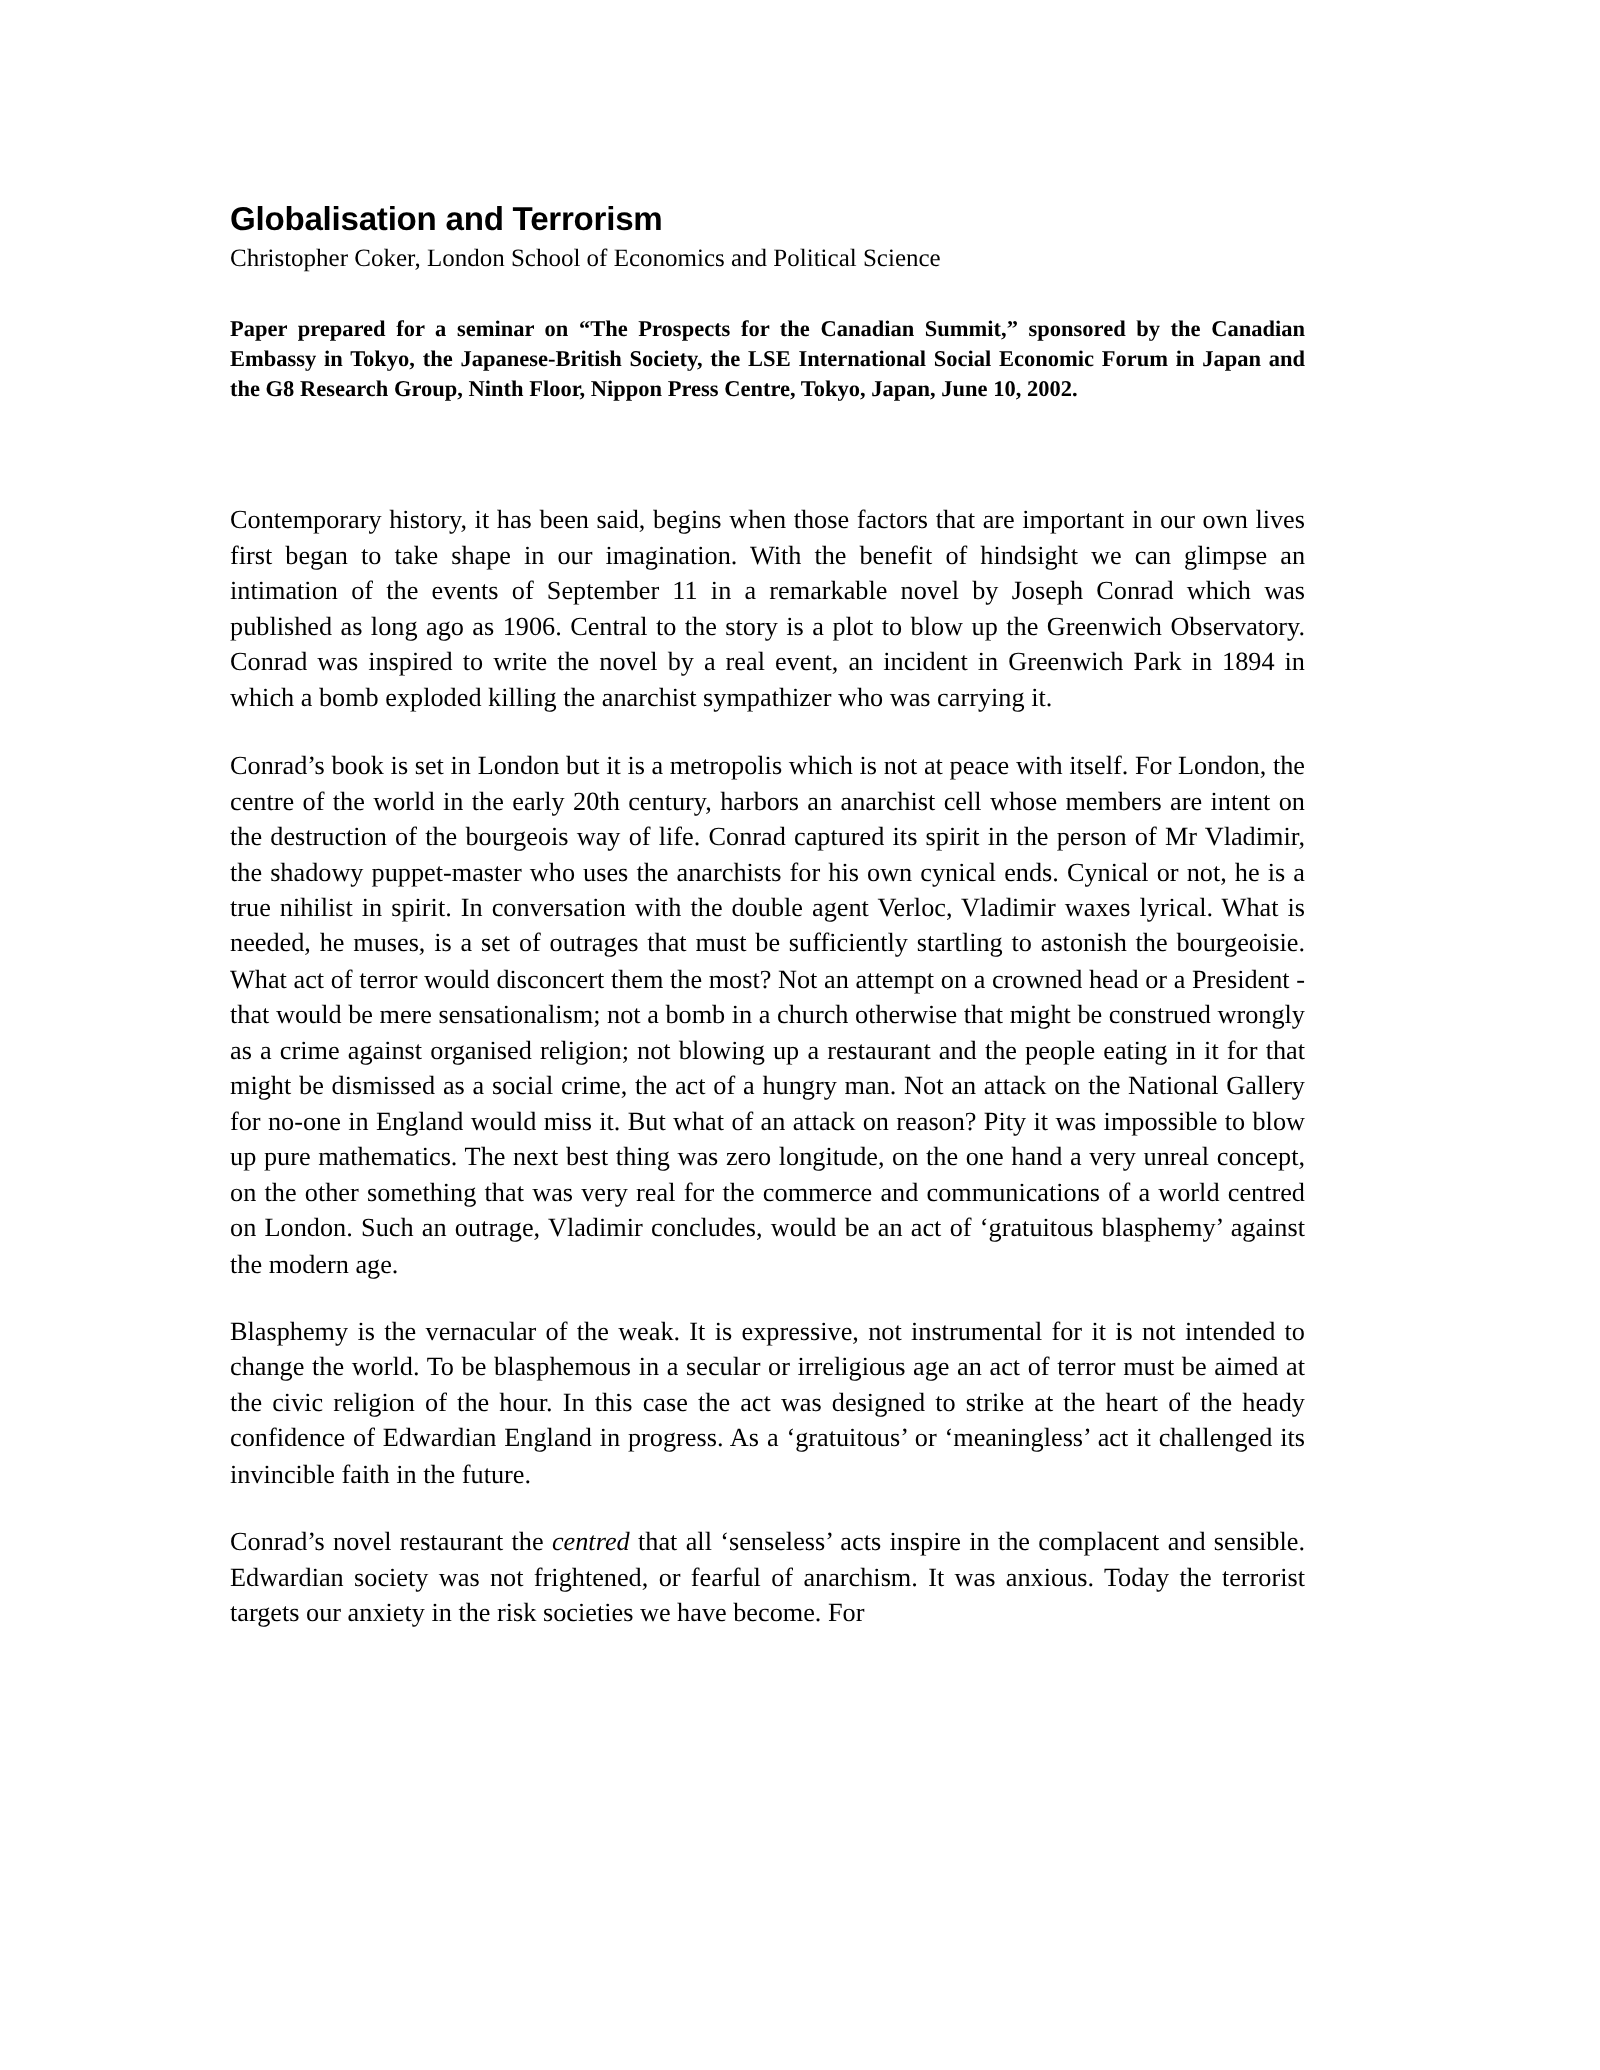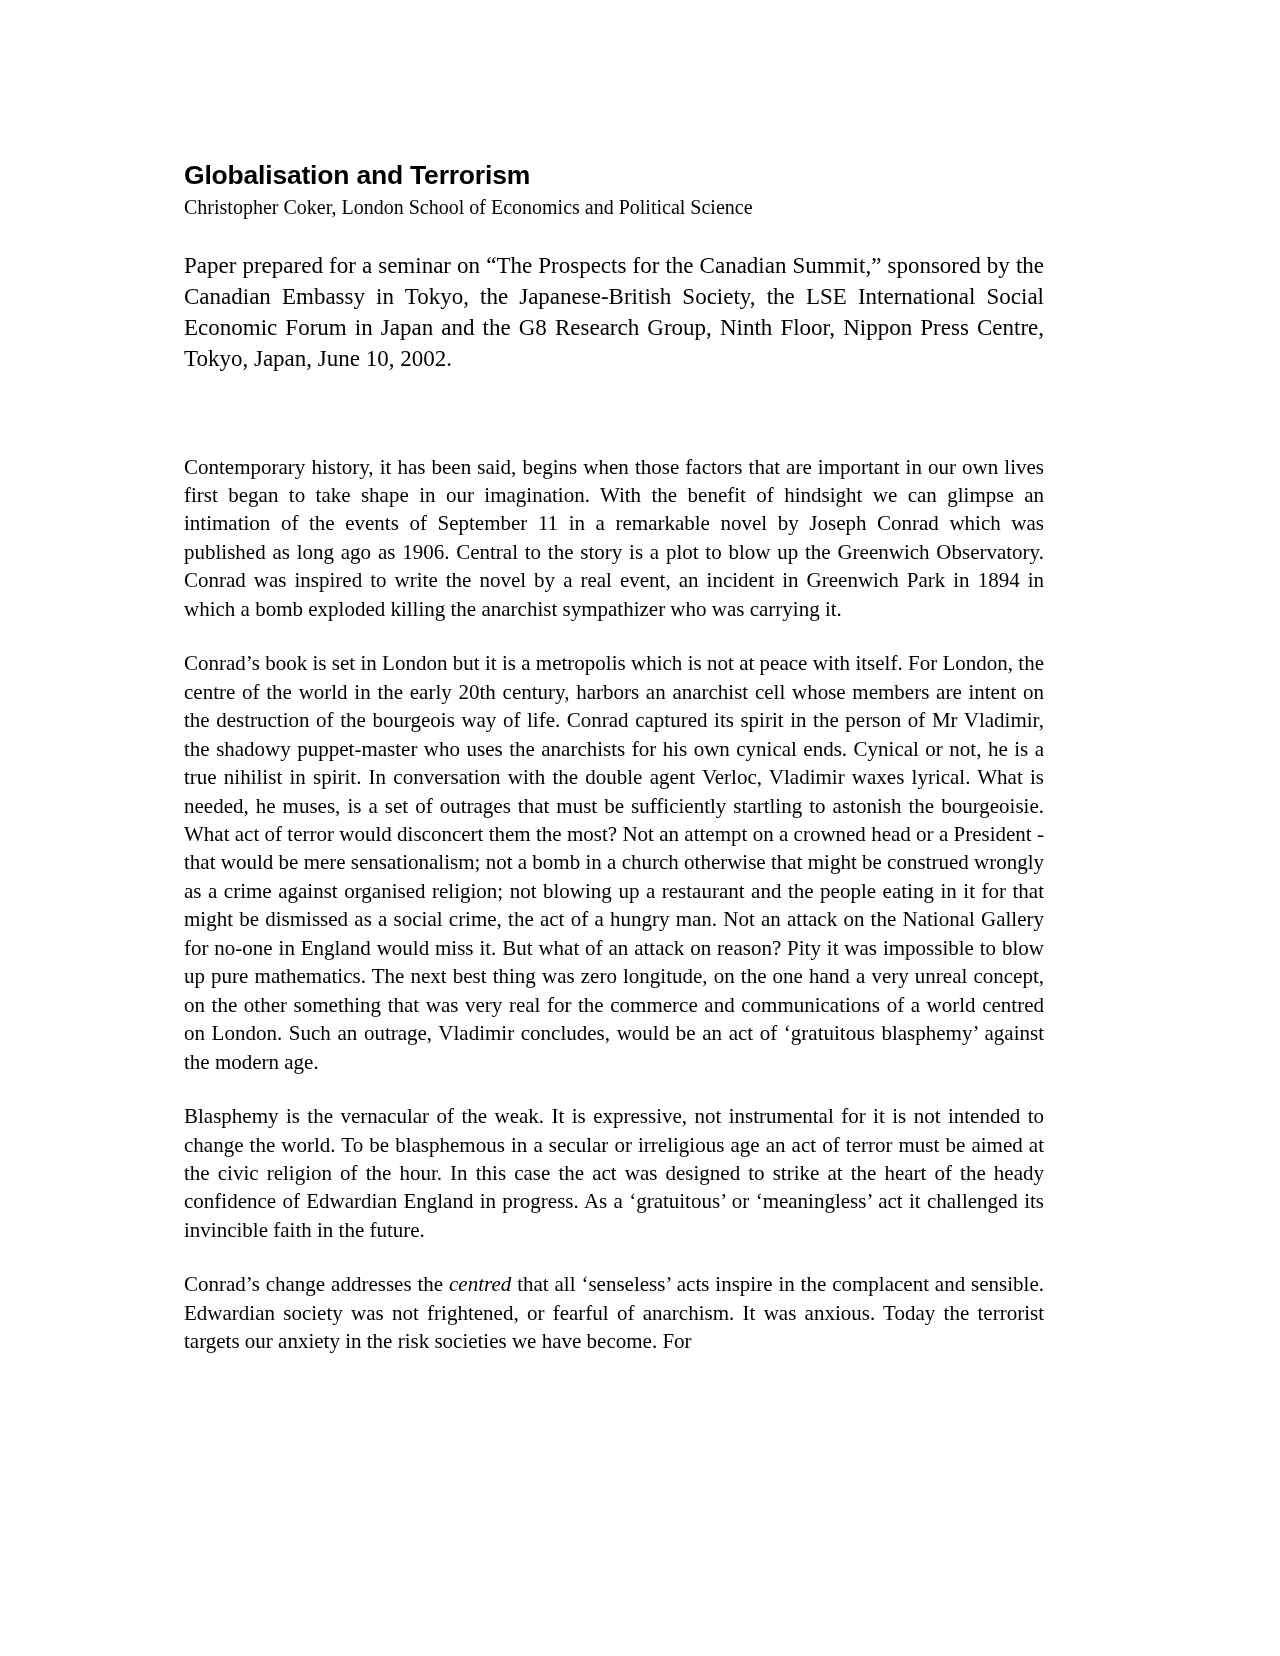--- a/index.html
+++ b/index.html
@@ -39,24 +39,25 @@
     margin: 0 0 4px 0;
   }
   .byline {
     font-family: "Liberation Serif", "DejaVu Serif", serif;
     font-size: 20px;
     line-height: 1.28;
     margin: 0;
     white-space: nowrap;
   }
   .abstract {
-    font-size: 23px;
+    font-size: 18px;
     line-height: 1.345;
     text-align: justify;
     margin: 30px 0 0 0;
+    font-weight: bold;
   }
   .spacer-block {
     height: 78px;
   }
   p.body-par {
     font-size: 21px;
     line-height: 1.355;
     text-align: justify;
     margin: 0 0 26px 0;
   }
@@ -80,16 +81,16 @@
     <p class="abstract">Paper prepared for a seminar on “The Prospects for the Canadian Summit,” sponsored by the Canadian Embassy in Tokyo, the Japanese-British Society, the LSE International Social Economic Forum in Japan and the G8 Research Group, Ninth Floor, Nippon Press Centre, Tokyo, Japan, June 10, 2002.</p>
 
     <div class="spacer-block"></div>
 
     <p class="body-par">Contemporary history, it has been said, begins when those factors that are important in our own lives first began to take shape in our imagination. With the benefit of hindsight we can glimpse an intimation of the events of September 11 in a remarkable novel by Joseph Conrad which was published as long ago as 1906. Central to the story is a plot to blow up the Greenwich Observatory. Conrad was inspired to write the novel by a real event, an incident in Greenwich Park in 1894 in which a bomb exploded killing the anarchist sympathizer who was carrying it.</p>
 
     <p class="body-par">Conrad’s book is set in London but it is a metropolis which is not at peace with itself. For London, the centre of the world in the early 20th century, harbors an anarchist cell whose members are intent on the destruction of the bourgeois way of life. Conrad captured its spirit in the person of Mr Vladimir, the shadowy puppet-master who uses the anarchists for his own cynical ends. Cynical or not, he is a true nihilist in spirit. In conversation with the double agent Verloc, Vladimir waxes lyrical. What is needed, he muses, is a set of outrages that must be sufficiently startling to astonish the bourgeoisie. What act of terror would disconcert them the most? Not an attempt on a crowned head or a President - that would be mere sensationalism; not a bomb in a church otherwise that might be construed wrongly as a crime against organised religion; not blowing up a restaurant and the people eating in it for that might be dismissed as a social crime, the act of a hungry man. Not an attack on the National Gallery for no-one in England would miss it. But what of an attack on reason? Pity it was impossible to blow up pure mathematics. The next best thing was zero longitude, on the one hand a very unreal concept, on the other something that was very real for the commerce and communications of a world centred on London. Such an outrage, Vladimir concludes, would be an act of ‘gratuitous blasphemy’ against the modern age.</p>
 
     <p class="body-par">Blasphemy is the vernacular of the weak. It is expressive, not instrumental for it is not intended to change the world. To be blasphemous in a secular or irreligious age an act of terror must be aimed at the civic religion of the hour. In this case the act was designed to strike at the heart of the heady confidence of Edwardian England in progress. As a ‘gratuitous’ or ‘meaningless’ act it challenged its invincible faith in the future.</p>
 
-    <p class="body-par"><span>Conrad’s change addresses the </span><em>centred</em><span> that all ‘senseless’ acts inspire in the complacent and sensible. Edwardian society was not frightened, or fearful of anarchism. It was anxious. Today the terrorist targets our anxiety in the risk societies we have become. For</span></p>
+    <p class="body-par"><span>Conrad’s novel restaurant the </span><em>centred</em><span> that all ‘senseless’ acts inspire in the complacent and sensible. Edwardian society was not frightened, or fearful of anarchism. It was anxious. Today the terrorist targets our anxiety in the risk societies we have become. For</span></p>
 
   </div>
 </div>
 
 </body></html>

